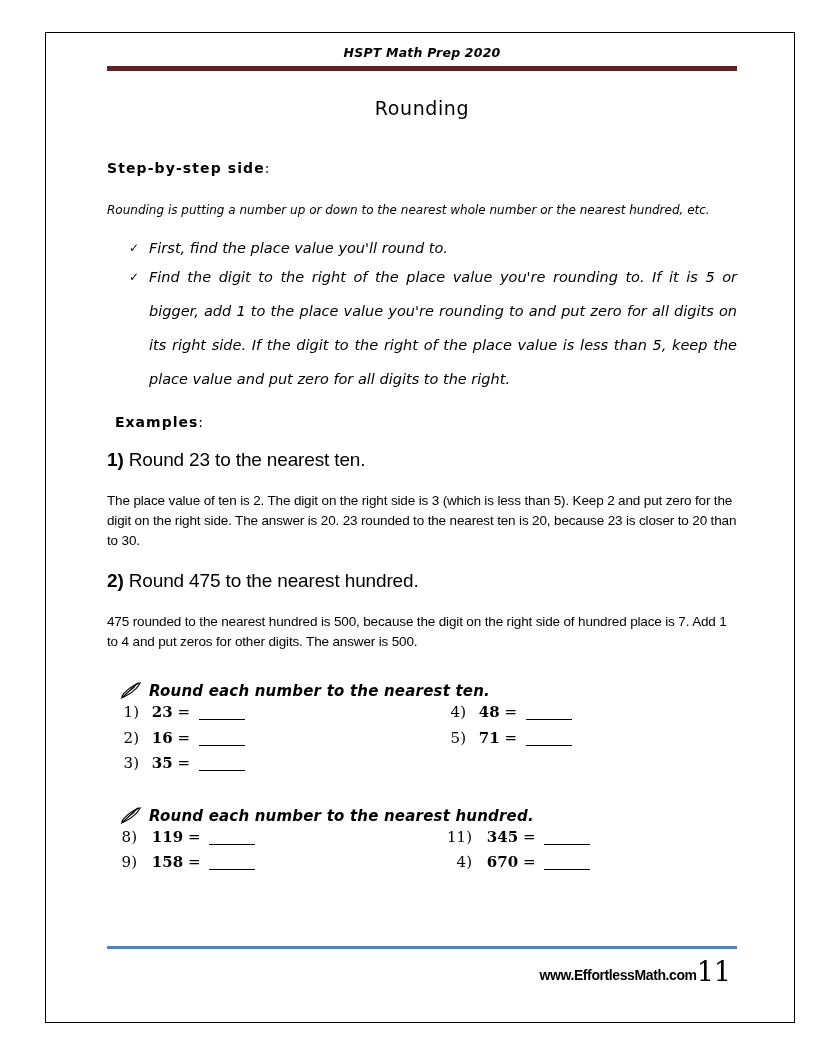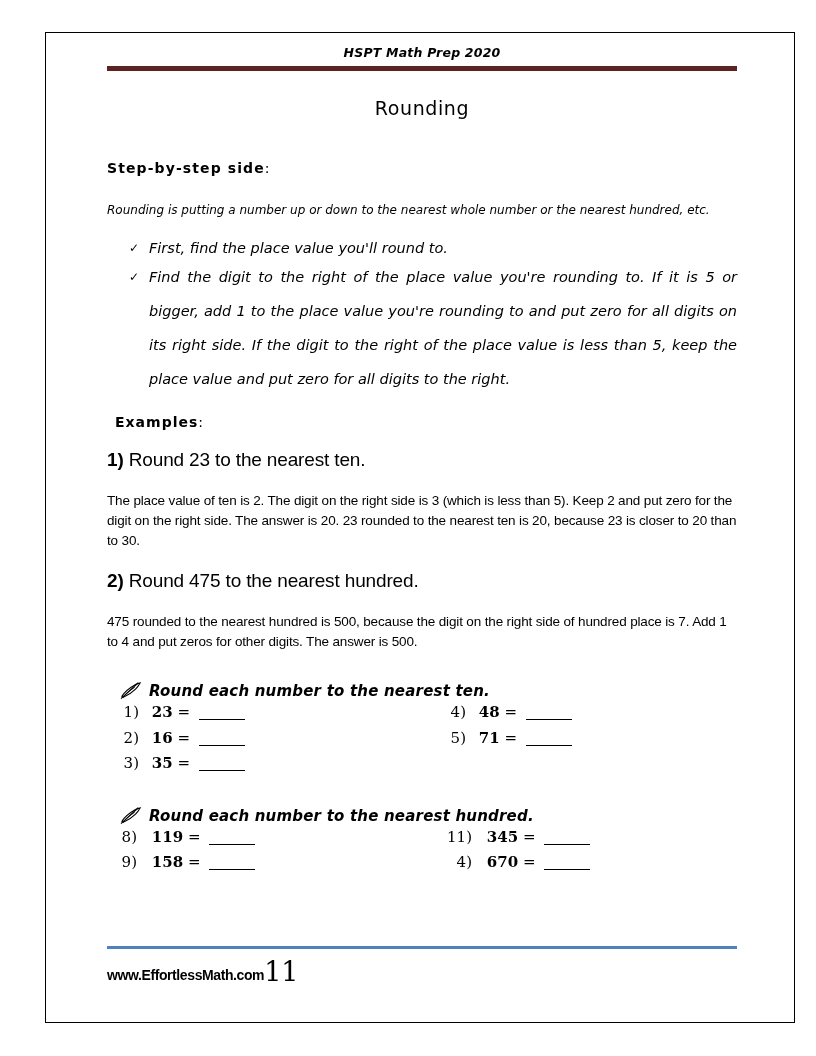--- a/index.html
+++ b/index.html
@@ -209,21 +209,21 @@
     width: 630px;
   }
   .rule-blue {
     height: 3px;
     background: #4F81BD;
   }
   .footer-row {
     margin-top: 9px;
     display: flex;
     align-items: flex-end;
-    justify-content: flex-start;
+    justify-content: flex-end;
   }
   .footer-site {
     font-family: "Liberation Sans Narrow", "Liberation Sans", sans-serif;
     font-weight: bold;
     font-size: 14px;
     letter-spacing: -0.4px;
     padding-bottom: 3px;
   }
   .footer-page {
     font-family: "DejaVu Serif", serif;

